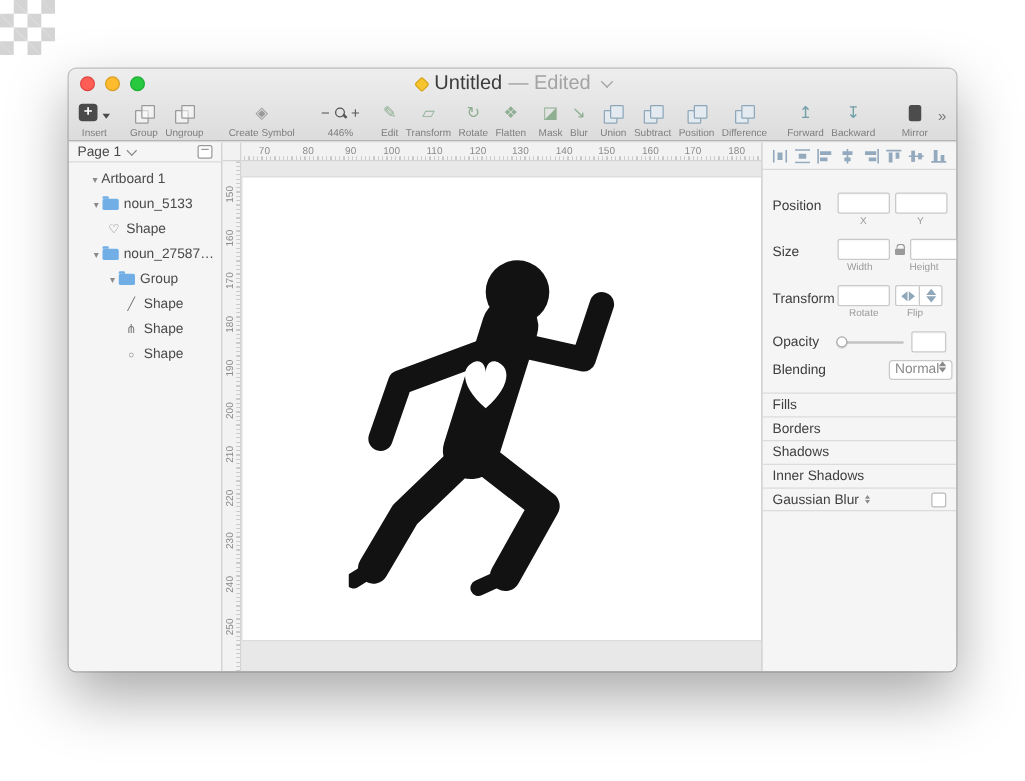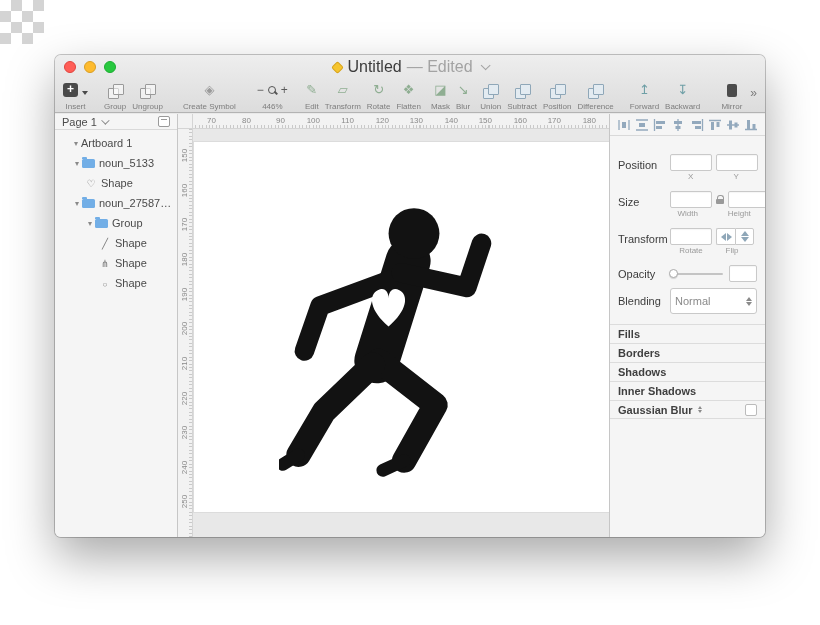--- a/index.html
+++ b/index.html
@@ -143,27 +143,27 @@
   .tri-l { width:0; height:0; border-top:4px solid transparent; border-bottom:4px solid transparent; border-right:5px solid #8fa7b8; }
   .tri-r { width:0; height:0; border-top:4px solid transparent; border-bottom:4px solid transparent; border-left:5px solid #8fa7b8; }
   .tri-u { width:0; height:0; border-left:4px solid transparent; border-right:4px solid transparent; border-bottom:5px solid #8fa7b8; }
   .tri-d { width:0; height:0; border-left:4px solid transparent; border-right:4px solid transparent; border-top:5px solid #8fa7b8; }
   .flip-v { display:flex; flex-direction:column; gap:1px; }
 
   .opacity-row { display:flex; align-items:center; margin:10px 0 6px 0; }
   .slider { position:relative; flex:1; height:2px; background:#c4c4c4; border-radius:1px; margin-right:6px; }
   .knob { position:absolute; left:-1px; top:-4px; width:9px; height:9px; background:#fff; border:1px solid #aaa; border-radius:50%; box-shadow:0 1px 1px rgba(0,0,0,.15); }
   .blend-row { display:flex; align-items:center; margin-bottom:10px; }
-  .dropdown { flex:1; height:26px; background:#fff; border:1px solid #c9c9c9; border-radius:3px; display:flex; align-items:center; padding:0 4px; color:#8a8a8a; }
+  .dropdown { flex:1; height:16px; background:#fff; border:1px solid #c9c9c9; border-radius:3px; display:flex; padding:0 4px; color:#8a8a8a;margin-left:41px; }
   .stepper { margin-left:auto; display:flex; flex-direction:column; gap:1px; }
   .stepper .tu { width:0;height:0;border-left:3px solid transparent;border-right:3px solid transparent;border-bottom:4px solid #8a8a8a; }
   .stepper .td { width:0;height:0;border-left:3px solid transparent;border-right:3px solid transparent;border-top:4px solid #8a8a8a; }
 
   .sections { margin-top:2px; }
-  .section-row { height:19px; display:flex; align-items:center; padding:0 8px; border-top:1px solid #dcdcdc; font-weight:bold; color:#3f3f3f; }
+  .section-row { height:19px; display:flex; align-items:center; padding:0 8px; border-top:1px solid #dcdcdc; font-weight:normal; color:#3f3f3f; }
   .section-row.last { border-bottom:1px solid #dcdcdc; }
   .mini-stepper { display:flex; flex-direction:column; gap:1px; margin-left:5px; }
   .mini-stepper .tu { width:0;height:0;border-left:2.5px solid transparent;border-right:2.5px solid transparent;border-bottom:3px solid #8a8a8a; }
   .mini-stepper .td { width:0;height:0;border-left:2.5px solid transparent;border-right:2.5px solid transparent;border-top:3px solid #8a8a8a; }
   .checkbox { margin-left:auto; width:12px; height:12px; background:#fff; border:1px solid #bbb; border-radius:2px; }
 </style>
 </head>
 <body>
 
 <div class="stage">

